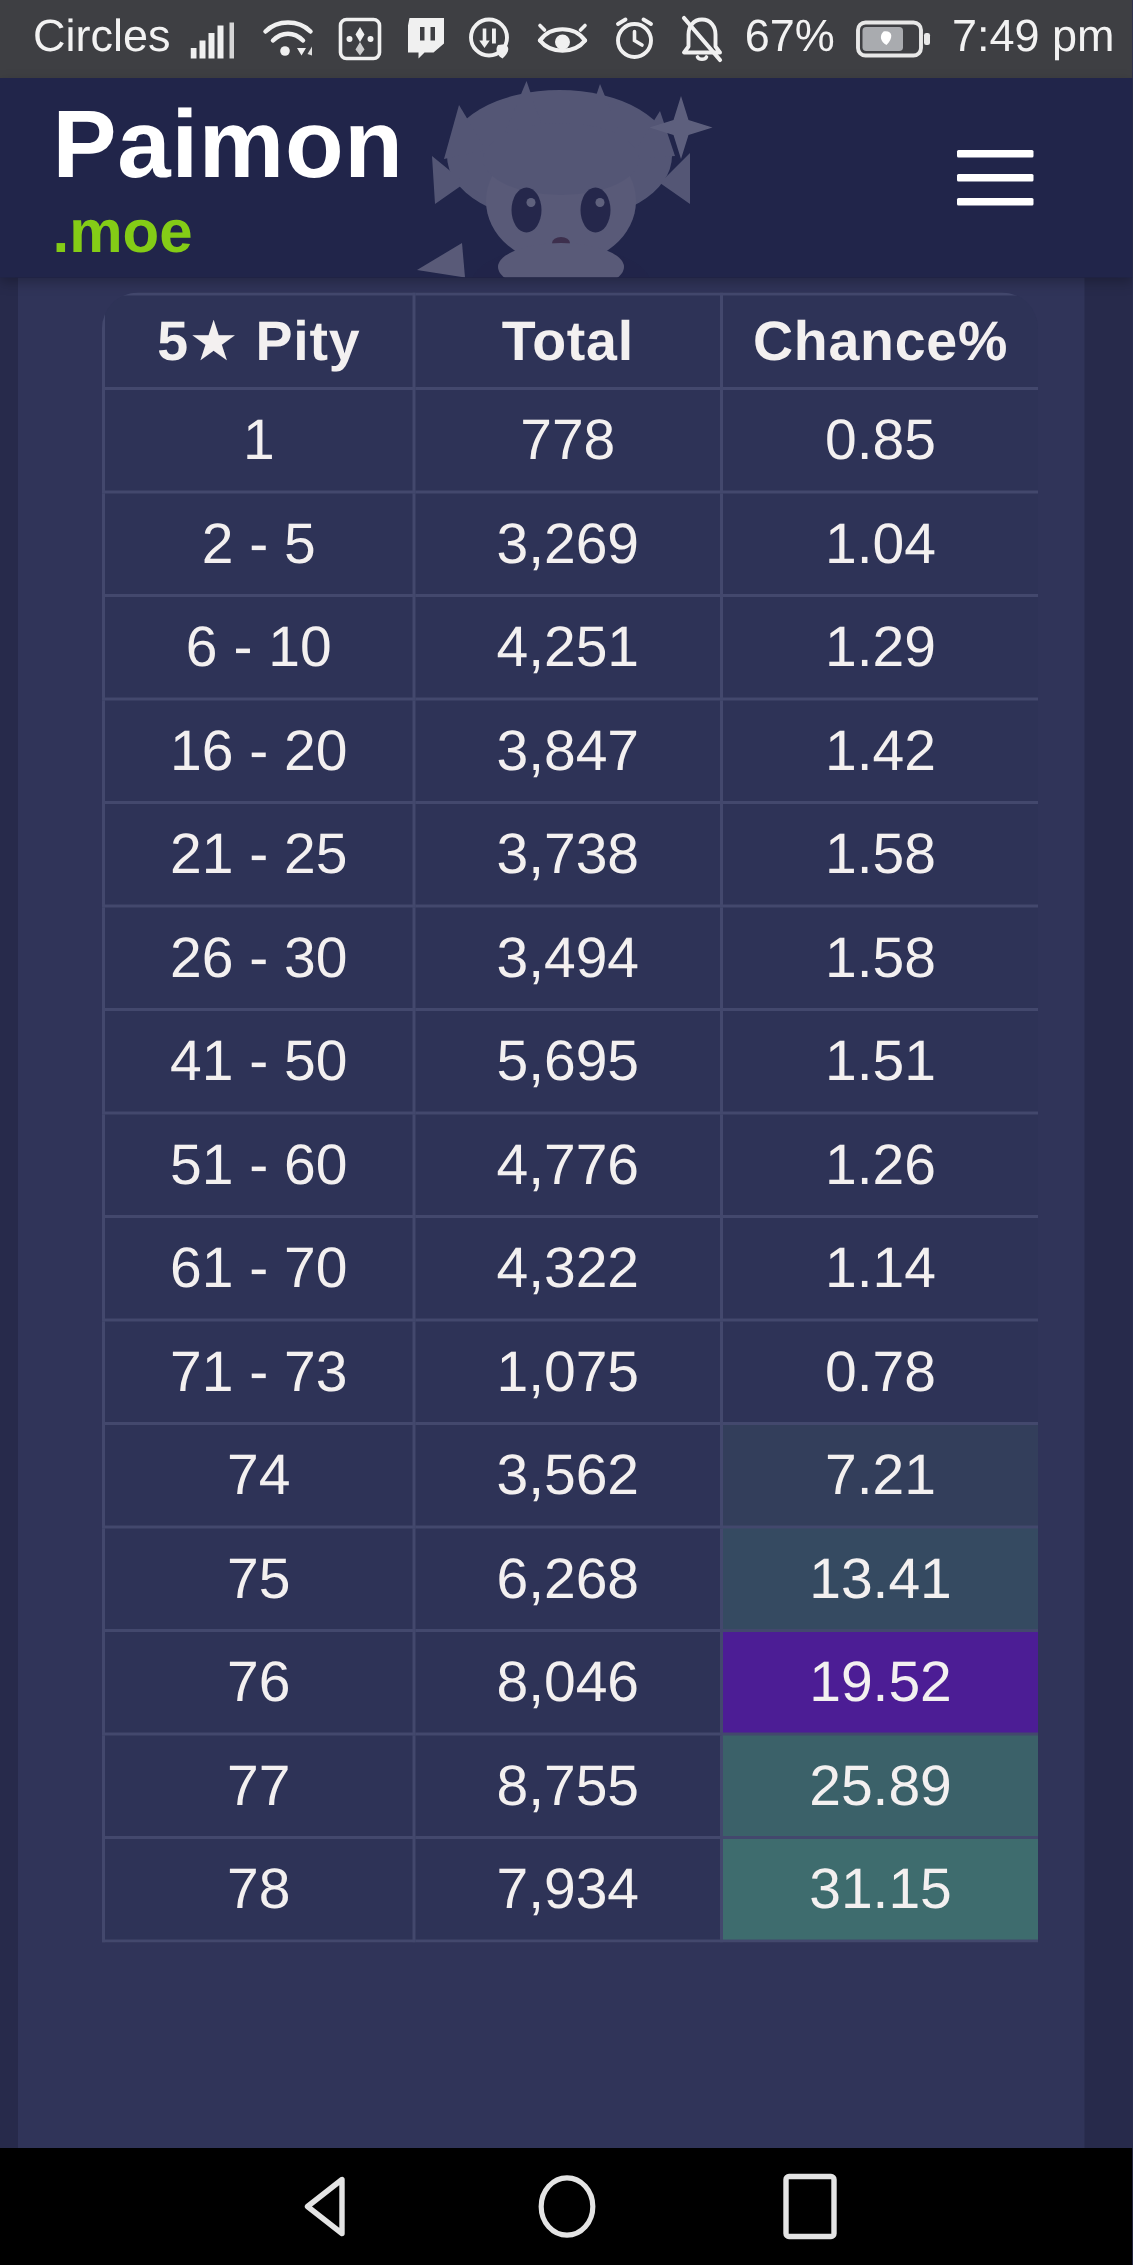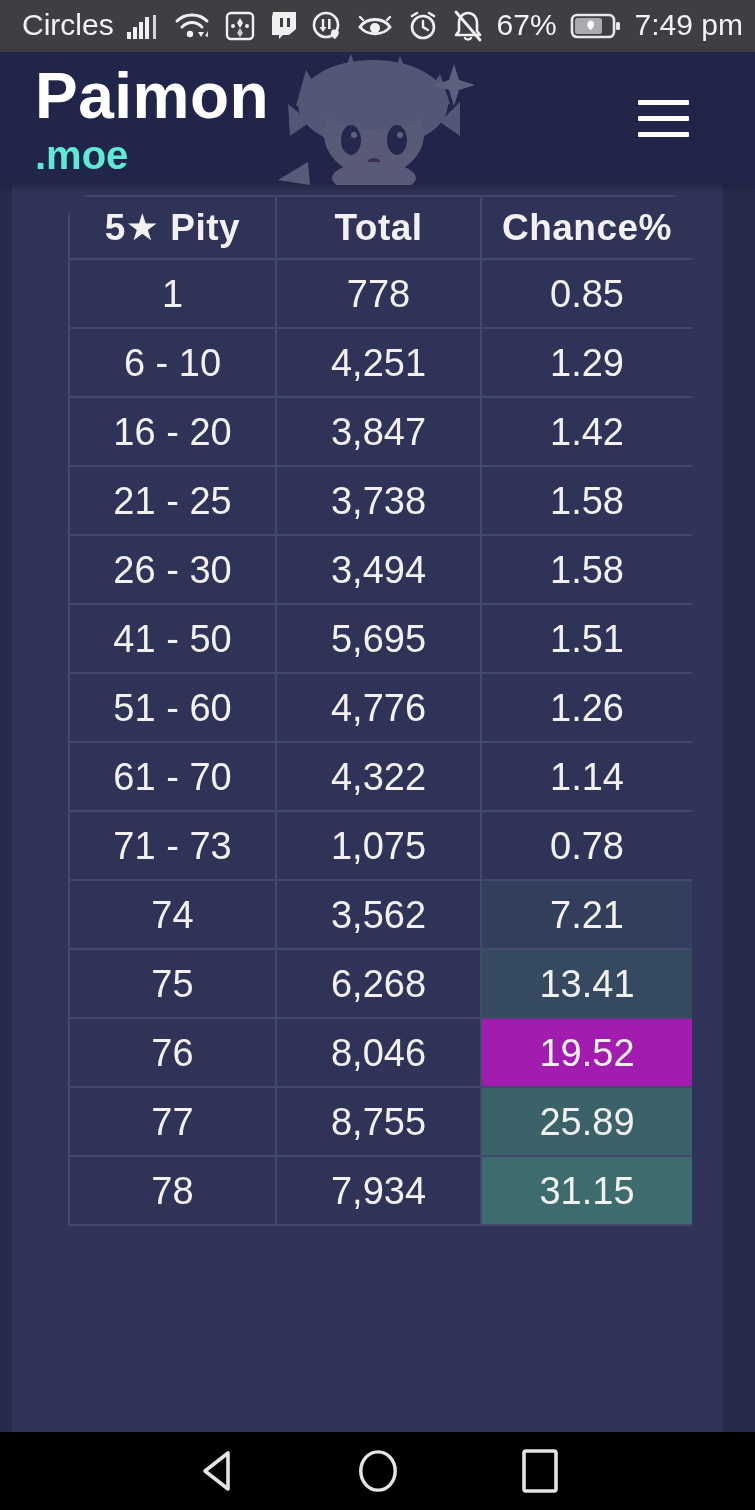--- a/index.html
+++ b/index.html
@@ -21,21 +21,21 @@
   .sb-text { line-height:1; padding-bottom:2px; }
   
   .app-header {
     position:relative; height:133px; background:#21254A;
     display:flex; align-items:center; overflow:hidden;
     box-shadow:0 3px 8px rgba(0,0,0,0.25);
   }
   .paimon-art { position:absolute; left:248px; top:0; opacity:0.30; pointer-events:none; }
   .logo { position:relative; margin-left:35px; display:flex; align-items:baseline; z-index:2; cursor:pointer;flex-direction:column; }
   .logo-main { font-size:64px; font-weight:800; color:#FFFFFF; letter-spacing:0.5px; }
-  .logo-suffix { font-size:40px; font-weight:800; color:#5eead4; }
+  .logo-suffix { font-size:40px; font-weight:800; color:#84cc16; }
   .hamburger { position:relative; z-index:2; margin-left:auto; margin-right:66px; width:51px; cursor:pointer; }
   .hamburger .bar { height:5px; background:#FFFFFF; border-radius:1px; }
   .hamburger .bar + .bar { margin-top:11px; }
   
   .content { height:1247px; background:#272A4B; overflow:hidden; }
   .panel { margin-left:12px; width:711px; height:100%; background:#303459; padding-top:10px; }
   .table-wrap {
     margin-left:56px; width:624px;
     border-radius:24px 24px 0 0; overflow:hidden;
   }
@@ -197,20 +197,25 @@
             <th>Chance%</th>
           </tr>
         </thead>
         <tbody>
           <tr>
             <td>1</td>
             <td>778</td>
             <td>0.85</td>
           </tr>
           <tr>
+            <td>2 - 5</td>
+            <td>3,269</td>
+            <td>1.04</td>
+          </tr>
+          <tr>
             <td>6 - 10</td>
             <td>4,251</td>
             <td>1.29</td>
           </tr>
           <tr>
             <td>16 - 20</td>
             <td>3,847</td>
             <td>1.42</td>
           </tr>
           <tr>
@@ -249,21 +254,21 @@
             <td style="background-color: rgb(51, 62, 91);">7.21</td>
           </tr>
           <tr>
             <td>75</td>
             <td>6,268</td>
             <td style="background-color: rgb(53, 74, 97);">13.41</td>
           </tr>
           <tr>
             <td>76</td>
             <td>8,046</td>
-            <td style="background-color: #a21caf;">19.52</td>
+            <td style="background-color: #4c1d95;">19.52</td>
           </tr>
           <tr>
             <td>77</td>
             <td>8,755</td>
             <td style="background-color: rgb(59, 97, 105);">25.89</td>
           </tr>
           <tr>
             <td>78</td>
             <td>7,934</td>
             <td style="background-color: rgb(62, 108, 110);">31.15</td>

